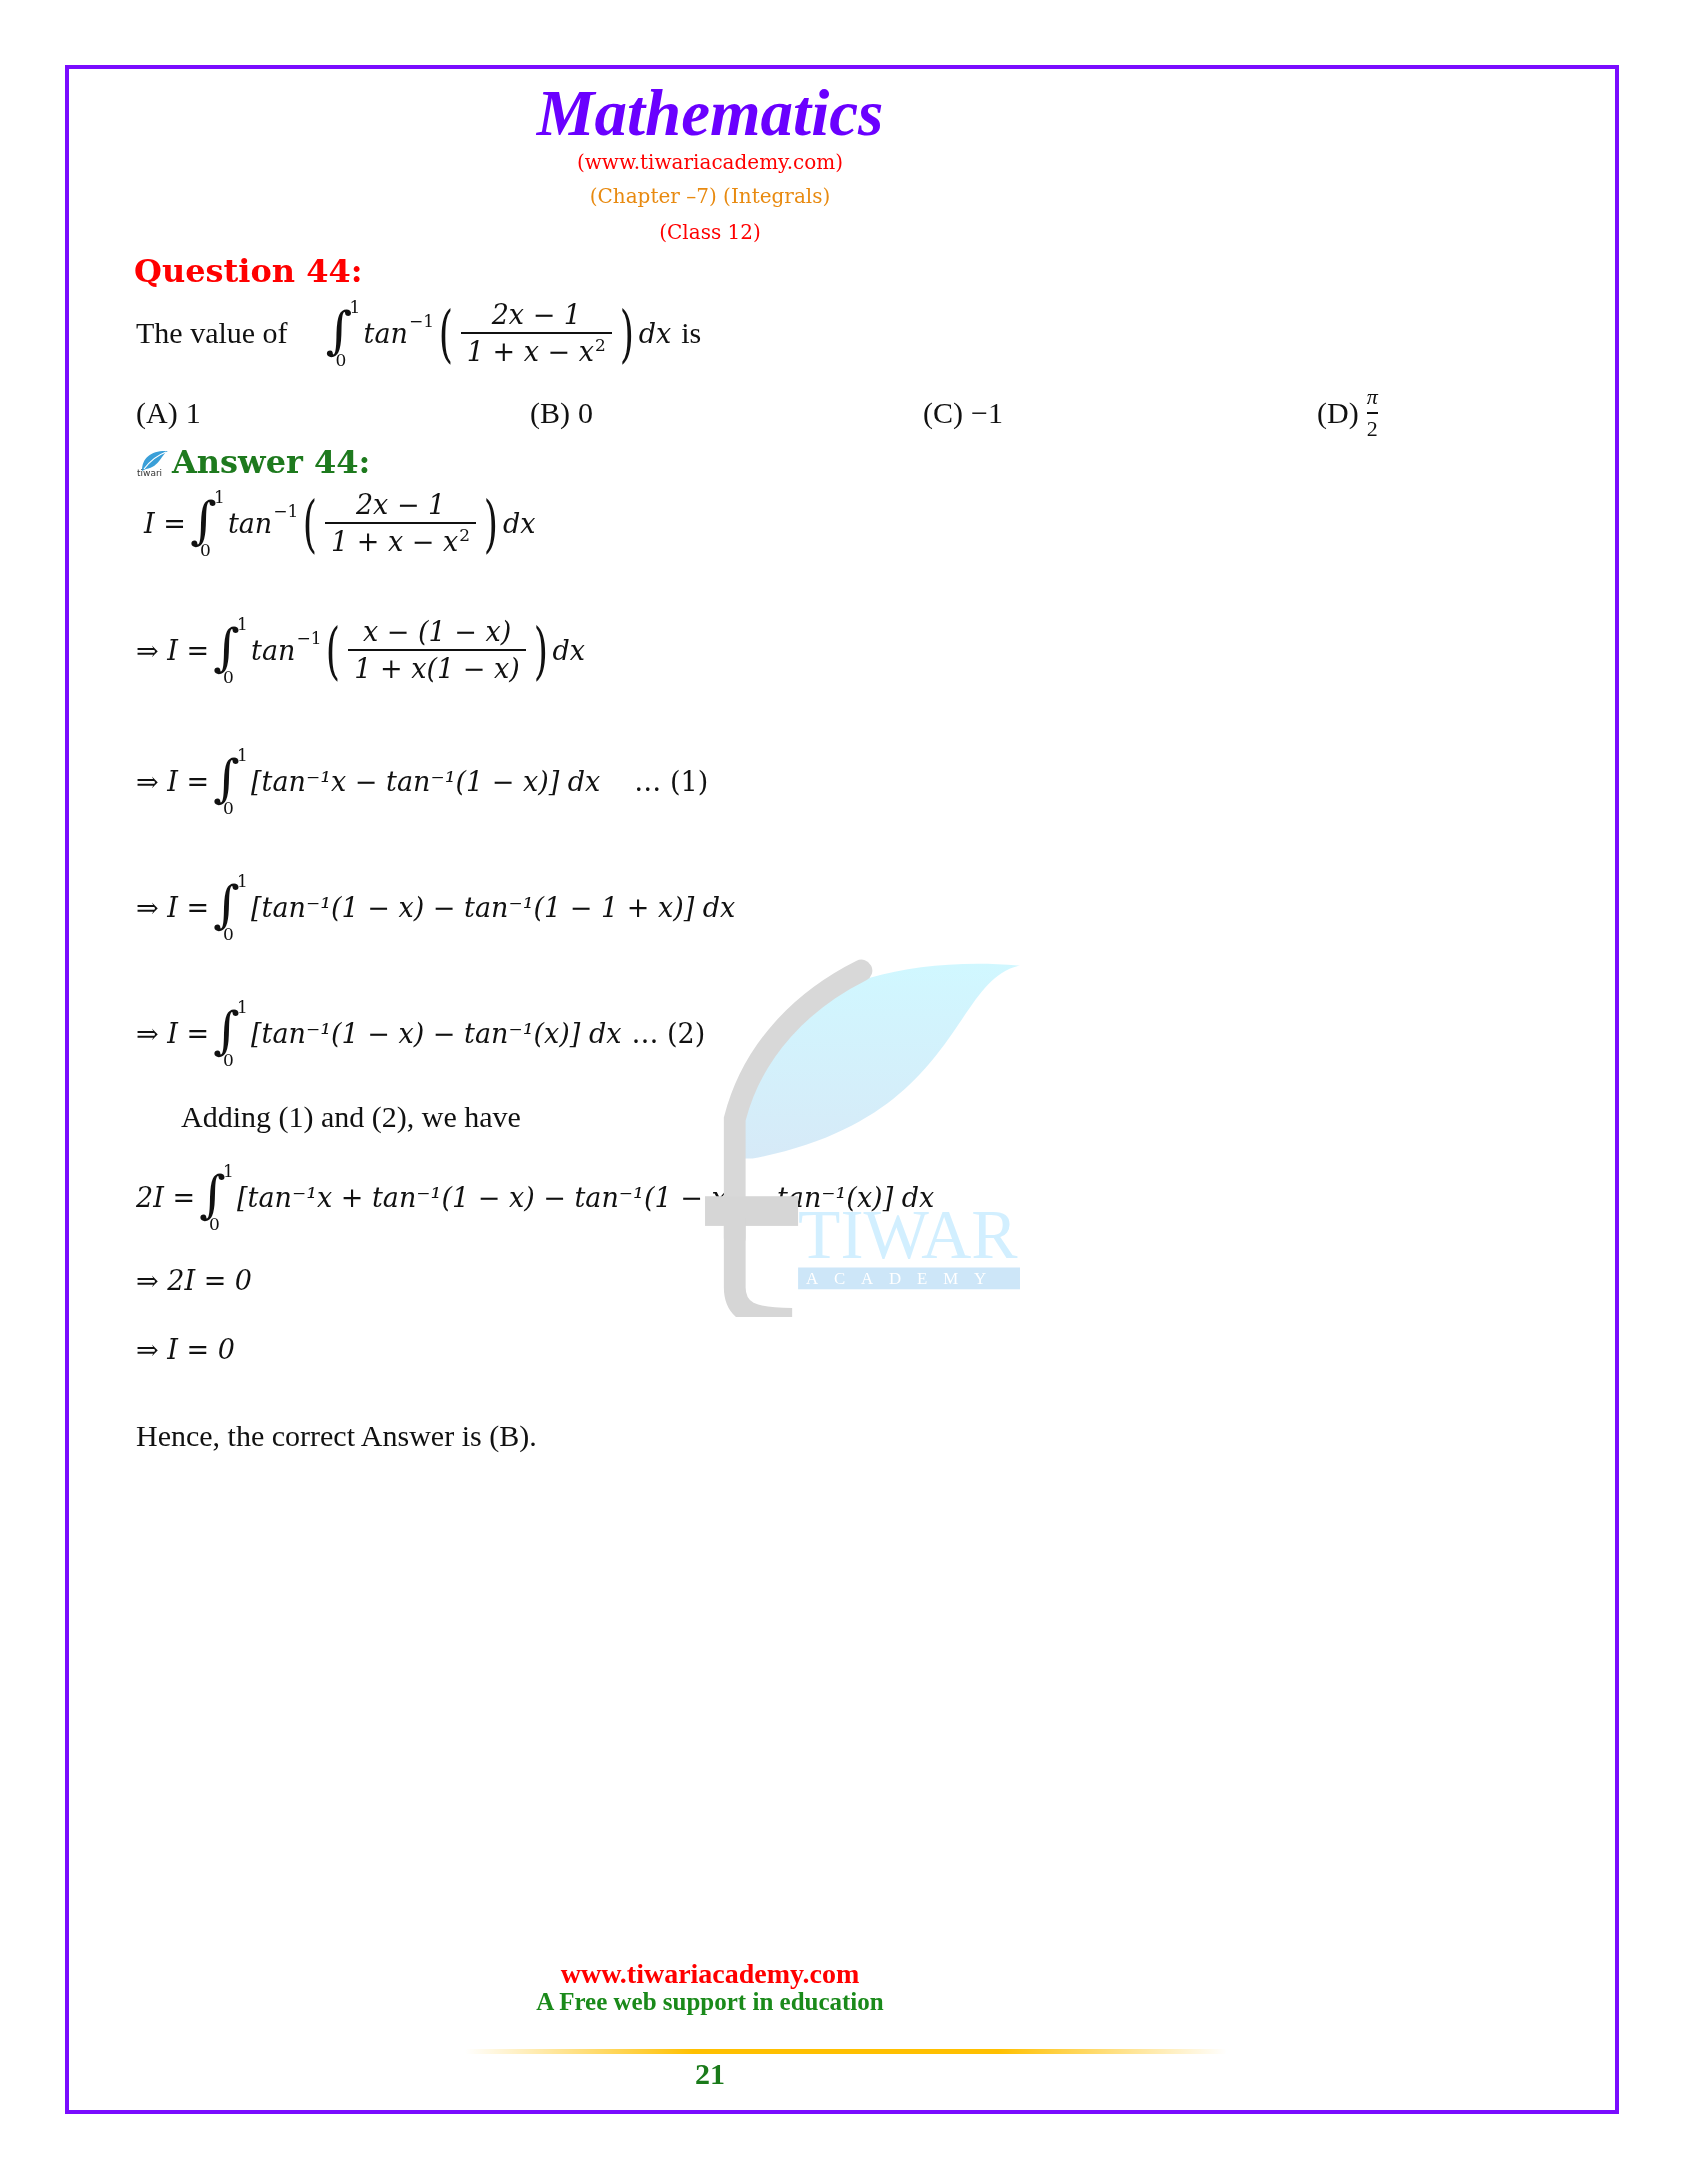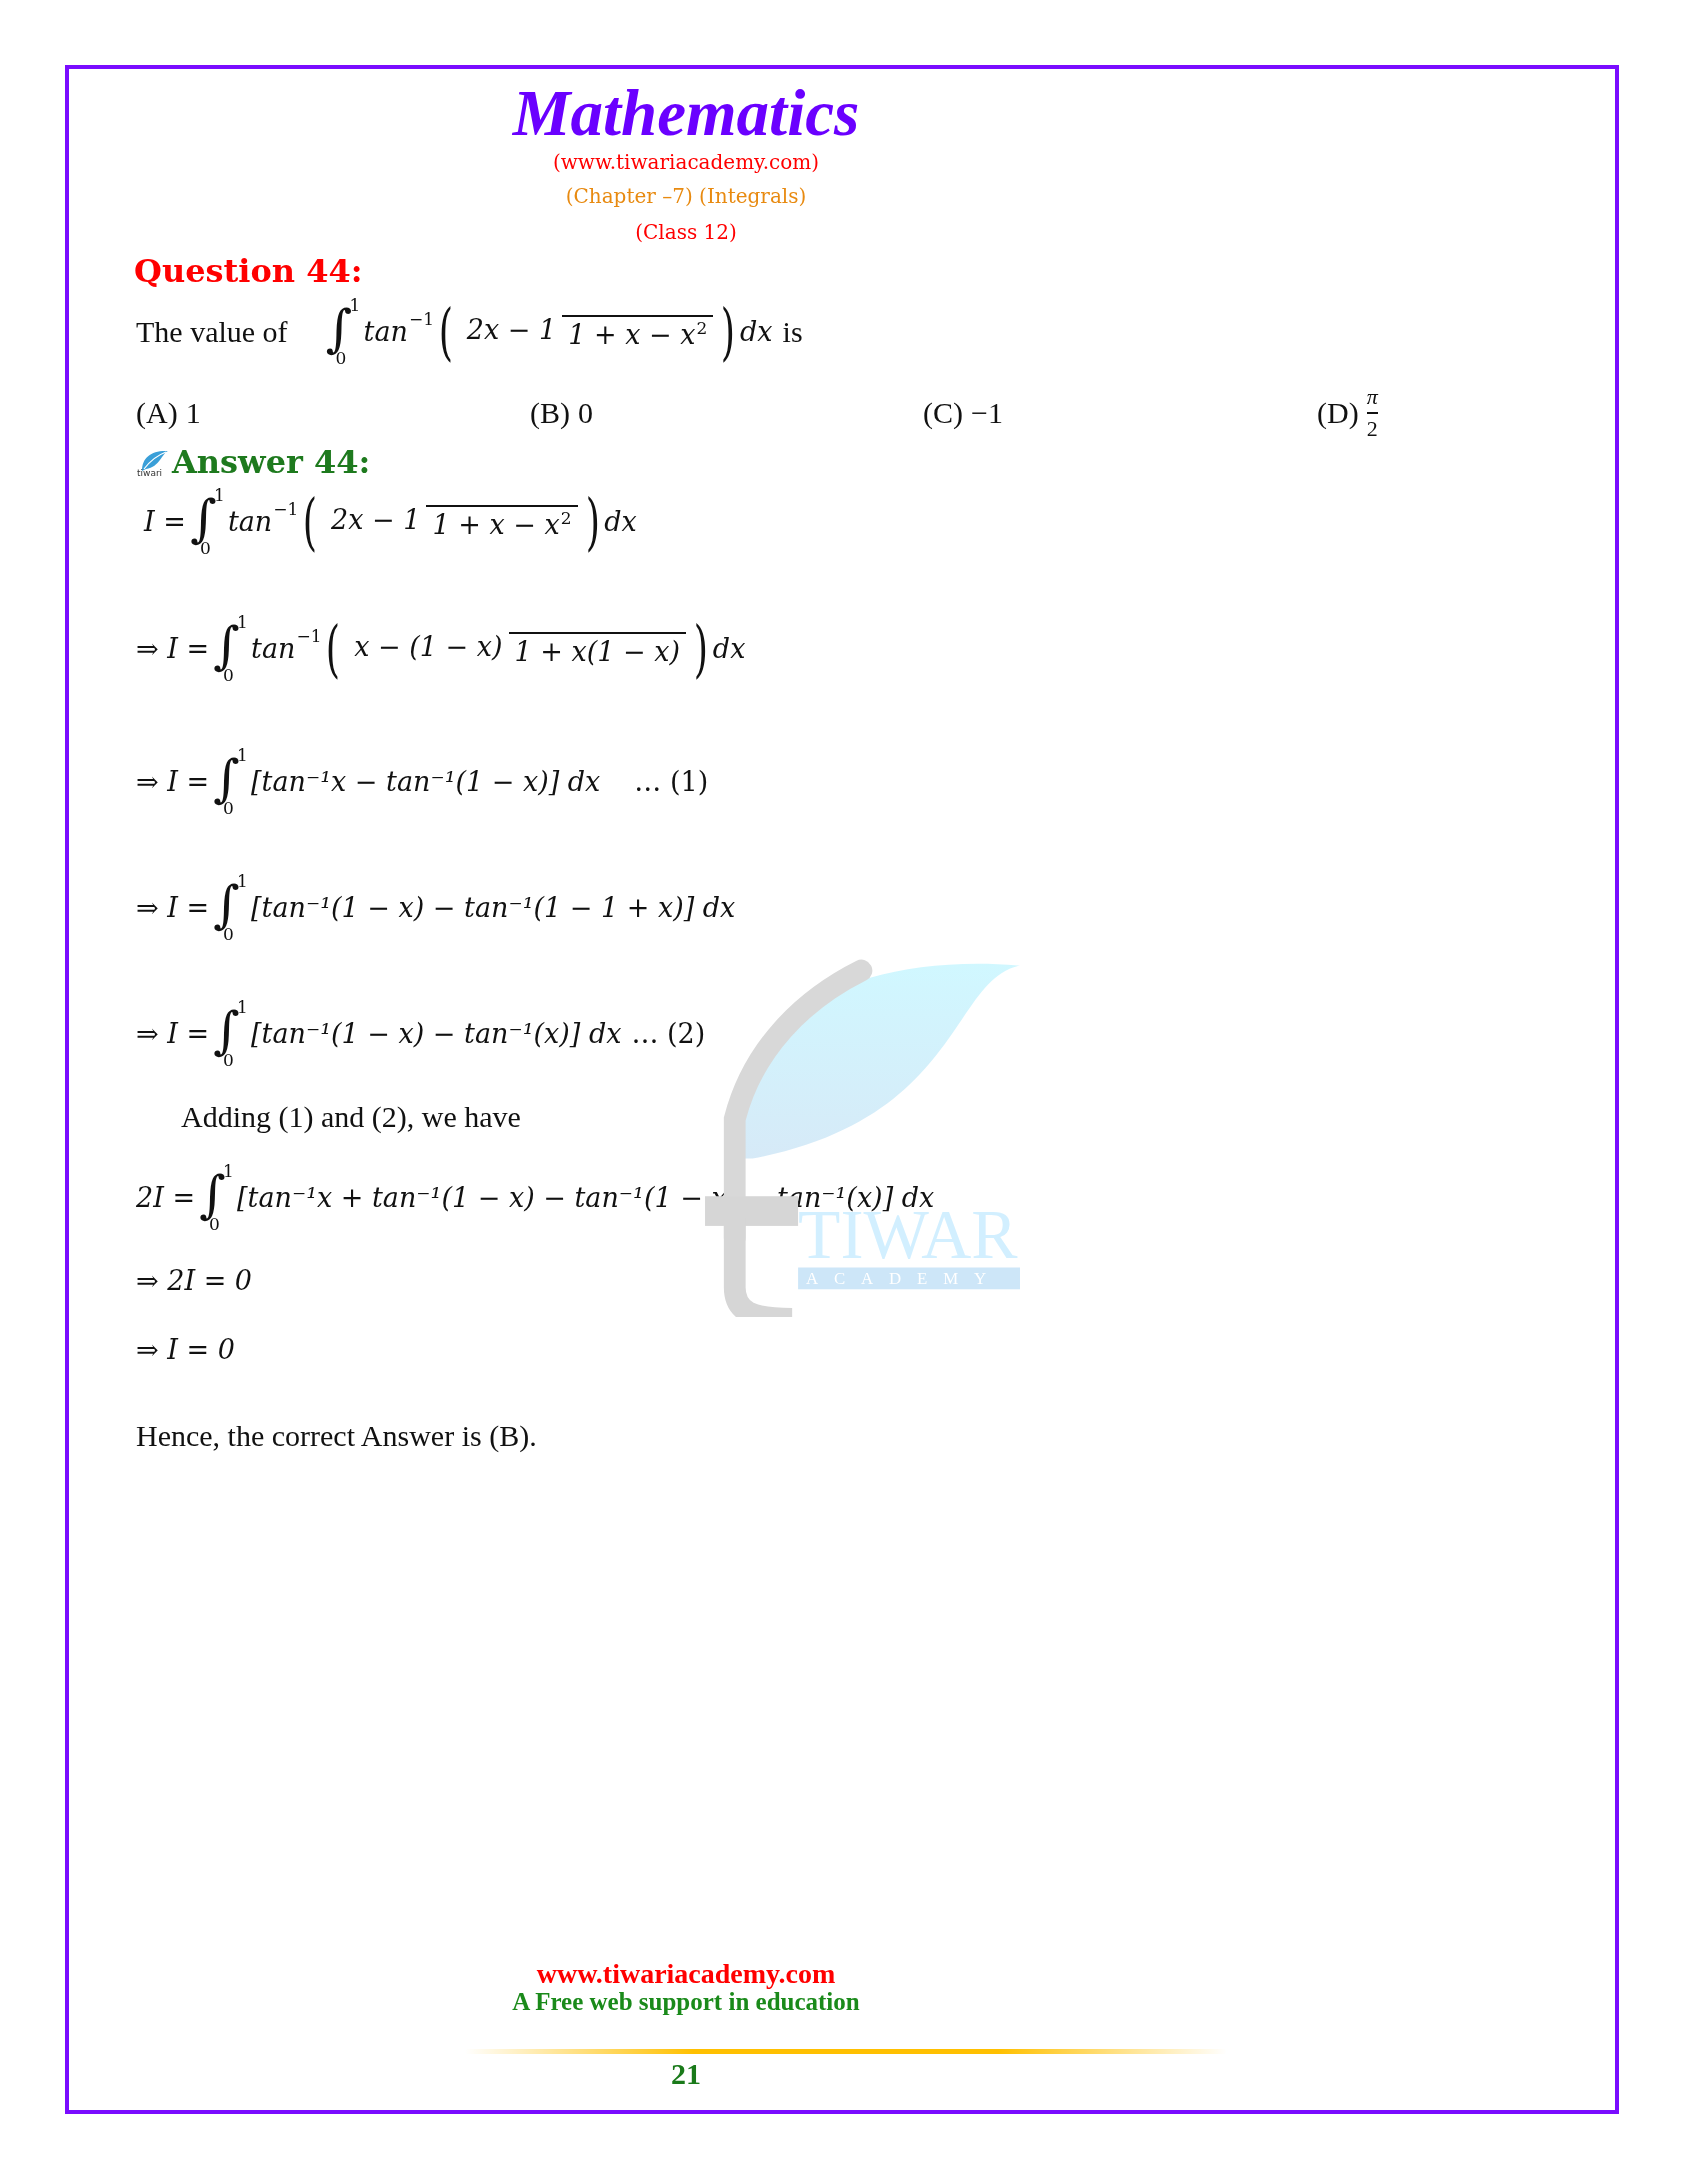--- a/index.html
+++ b/index.html
@@ -1,21 +1,21 @@
 <!DOCTYPE html>
 <html><head>
 <meta charset="utf-8">
 <style>
   html, body { margin: 0; padding: 0; background: #ffffff; }
   body { width: 1683px; height: 2178px; position: relative; overflow: hidden;
          font-family: "DejaVu Serif", "Liberation Serif", serif; color: #111; }
   .frame { position: absolute; left: 65px; top: 65px; width: 1546px; height: 2041px;
            border: 4px solid #7a0cff; box-sizing: content-box; }
   .abs { position: absolute; white-space: nowrap; }
-  .center { left: 0; width: 1372px; text-align: center; }
+  .center { left: 0; width: 1372px; text-align: center; padding-left: 24px; }
 
   .title { top: 81px; font-family: "Liberation Serif", serif; font-style: italic; font-weight: bold;
            font-size: 65px; color: #6a00ff; line-height: 1; }
   .sub { font-family: "DejaVu Serif", serif; font-weight: normal; font-size: 20px; line-height: 1; text-align: center; }
   .sub.url { top: 152px; color: #ff0000; }
   .sub.chap { top: 186px; color: #e88a10; }
   .sub.cls { top: 222px; color: #ff0000; }
 
   .qhead { left: 134px; top: 255px; font-family: "DejaVu Serif", serif; font-weight: bold;
            font-size: 32px; color: #ff0000; line-height: 1; }
@@ -24,21 +24,21 @@
   .leaf-icon { width: 34px; height: 30px; position: relative; margin-right: 2px; }
 
   .txt { font-family: "Liberation Serif", serif; font-size: 30px; line-height: 1; }
   .math { font-family: "DejaVu Serif", serif; font-size: 27px; display: flex; align-items: center; line-height: 1; }
   .it { font-style: italic; }
   .sup { font-size: 17px; position: relative; top: -12px; margin-left: 1px; }
   .int { display: inline-flex; align-items: center; position: relative; width: 34px; height: 69px; margin: 0 4px; }
   .int .sign { font-size: 51px; font-family: "DejaVu Serif", serif; position: absolute; left: 0; top: 6px; }
   .int .hi { font-size: 17px; position: absolute; left: 24px; top: 0; }
   .int .lo { font-size: 17px; position: absolute; left: 10px; top: 53px; }
-  .frac { display: inline-flex; flex-direction: row; align-items: center; margin: 4px 3px; }
+  .frac { display: inline-flex; flex-direction: column; align-items: center; margin: 4px 3px; }
   .frac .num { padding: 0 6px 4px; }
   .frac .den { border-top: 2px solid #111; padding: 4px 6px 0; }
   .paren { font-size: 61px; font-weight: 200; line-height: 1; transform: scaleX(0.6); display: inline-block; }
   .gap { display: inline-block; width: 10px; }
   .gap2 { display: inline-block; width: 34px; }
 
   .opt { top: 396px; font-family: "Liberation Serif", serif; font-size: 30px; display: flex; align-items: center; }
   .opt .v { margin-left: 8px; }
   .optfrac { display: inline-flex; flex-direction: column; align-items: center; font-size: 22px; margin-left: 8px; }
   .optfrac .n { font-style: italic; padding-bottom: 2px; }

